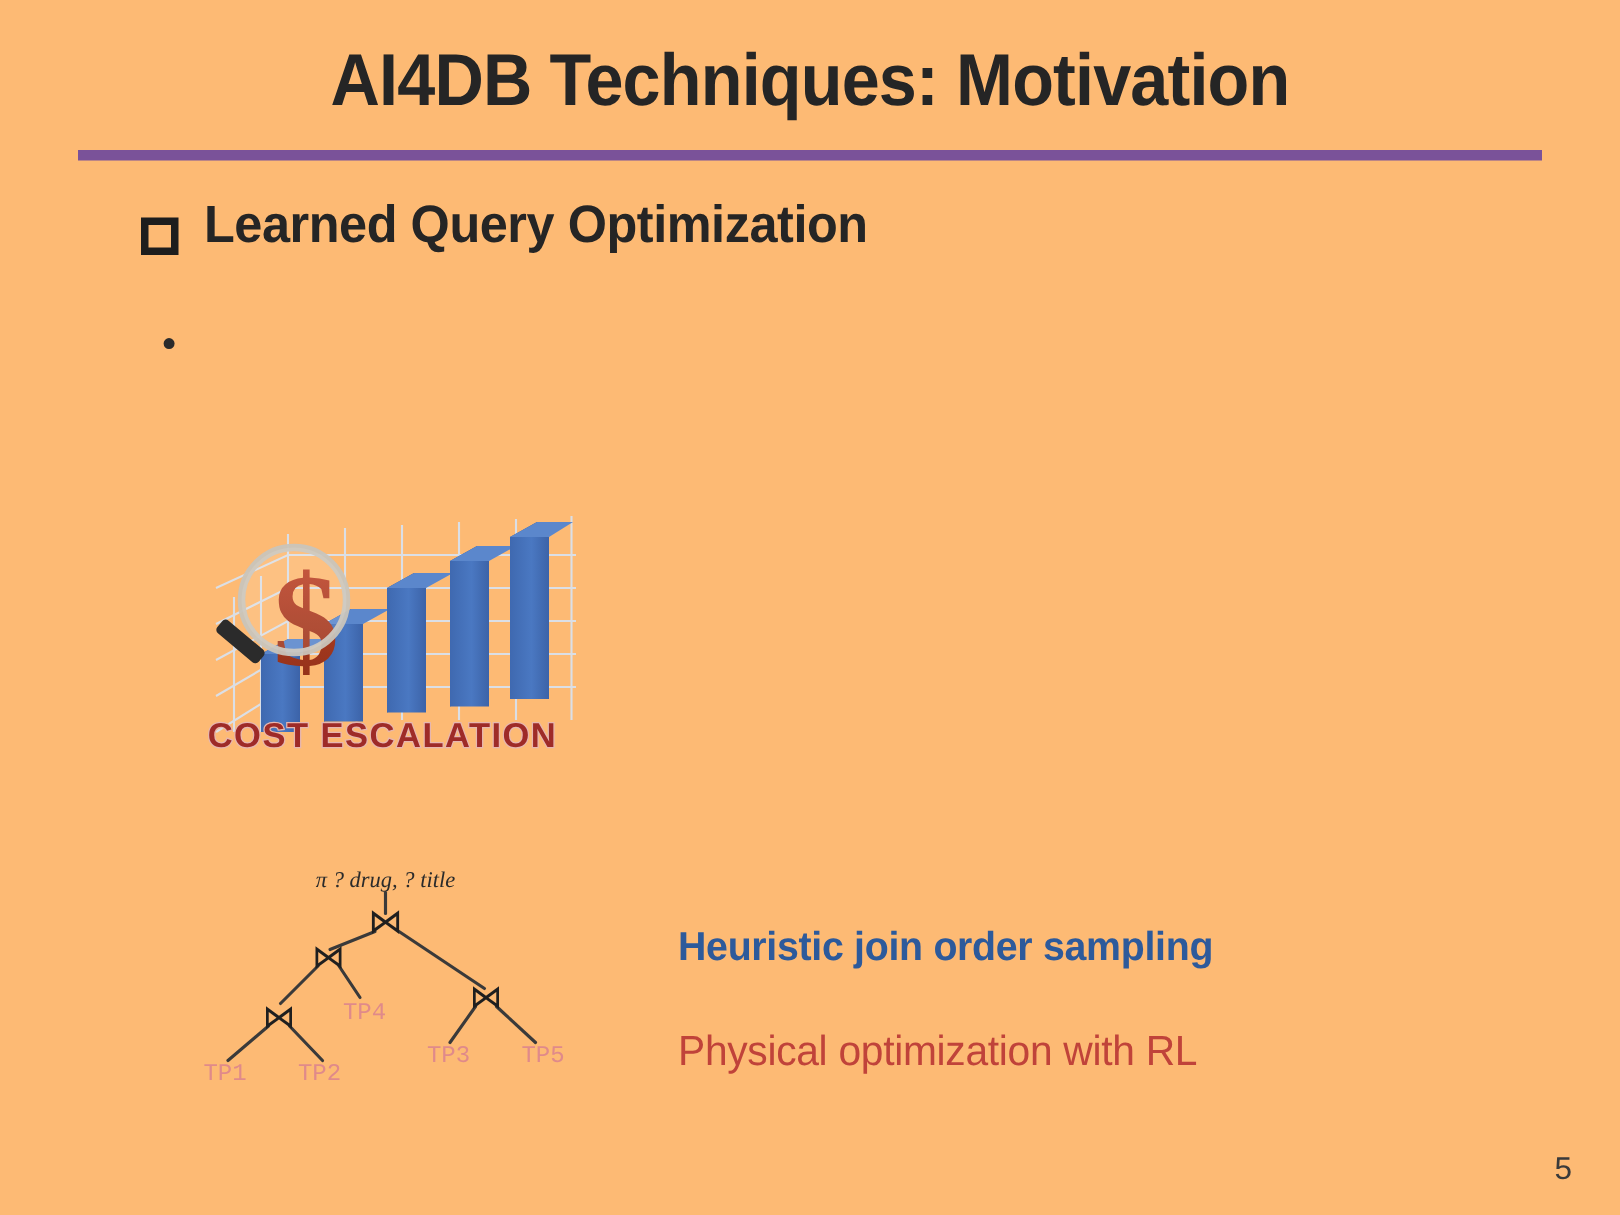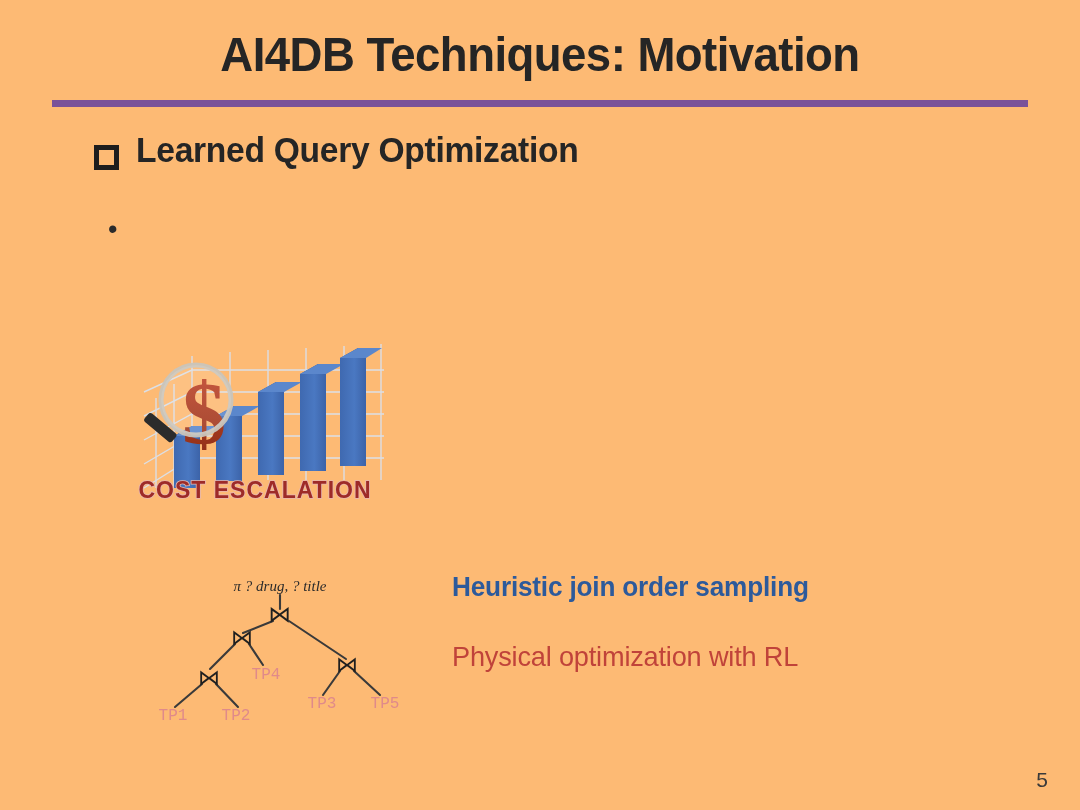--- a/index.html
+++ b/index.html
@@ -94,21 +94,21 @@
     line-height: 54px;
     color: #2b2b2b;
     letter-spacing: -0.2px;
     transform: scaleX(0.97);
     transform-origin: left top;
   }
 
   
   .rt-block { position: absolute; left: 452px; white-space: nowrap; }
   .rt-block.b1 { top: 368px; }
-  .rt-block.b2 { top: 572px; }
+  .rt-block.b2 { top: 616px; }
   .rt-head {
     font-family: "Liberation Sans", sans-serif;
     font-size: 27px;
     font-weight: bold;
     color: #2d5a9b;
     letter-spacing: -0.2px;
     transform: scaleX(0.97);
     transform-origin: left top;
   }
   .rt-sub {
@@ -127,21 +127,21 @@
     left: 126px;
     top: 338px;
     width: 258px;
     height: 172px;
   }
   .clipart svg { display: block; }
 
   
   .jointree {
     position: absolute;
-    left: 130px;
+    left: 107px;
     top: 565px;
     width: 290px;
     height: 165px;
     text-decoration: underline;
   }
   .jointree svg { display: block; }
 
   
   .page-number {
     position: absolute;

